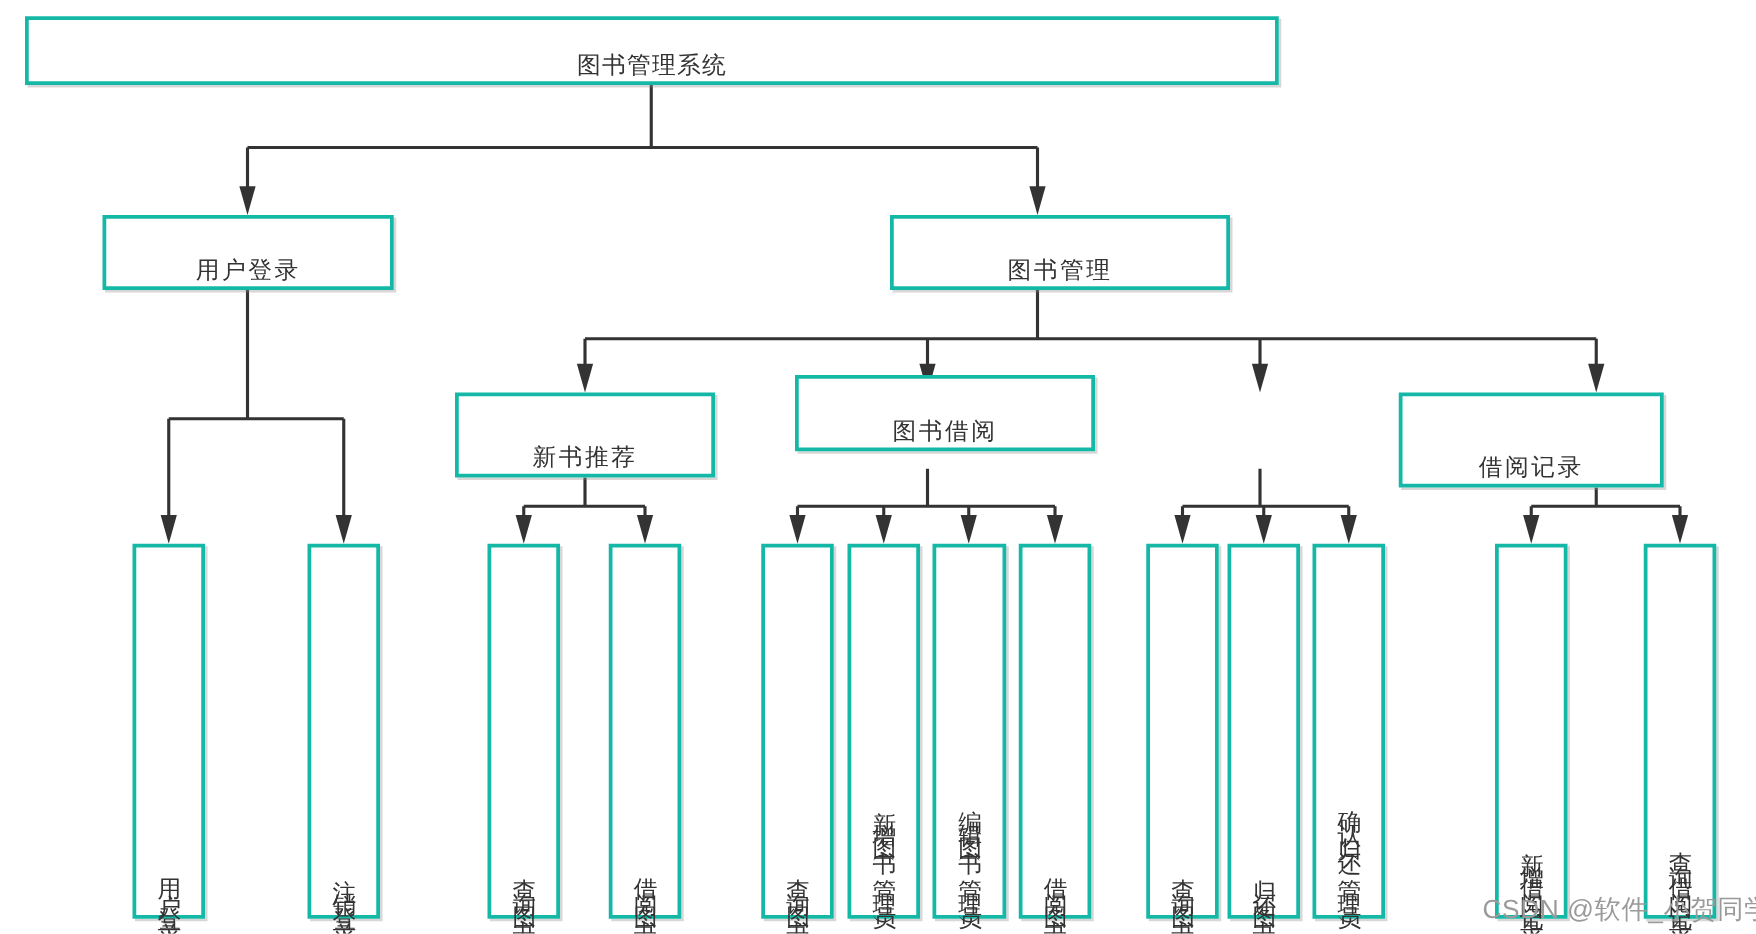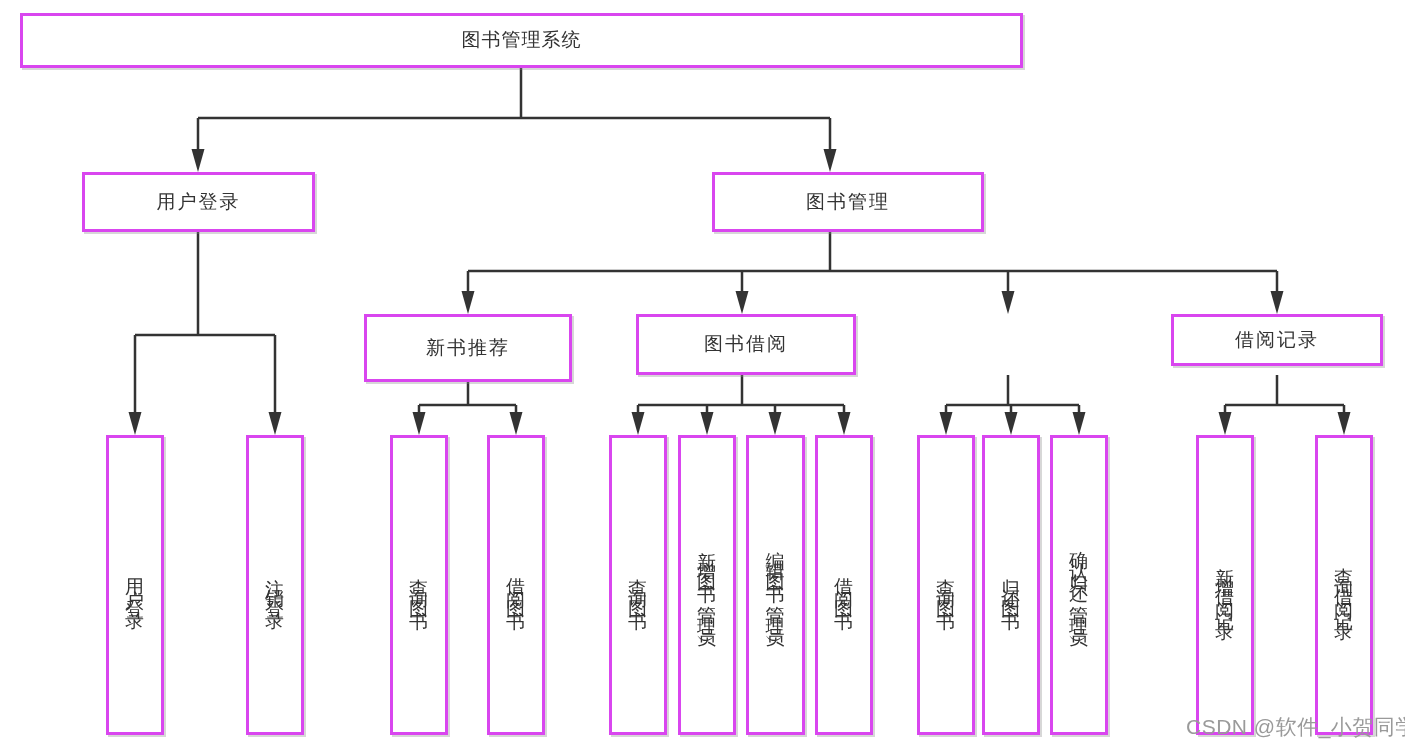--- a/index.html
+++ b/index.html
@@ -20,23 +20,23 @@
     position: absolute;
     left: 0;
     top: 0;
     width: 1405px;
     height: 747px;
   }
   .node {
     position: absolute;
     box-sizing: border-box;
     background: #ffffff;
-    border: 3px solid #d946ef;
+    border: 3px solid #14b8a6;
     display: flex;
-    align-items: center;
+    align-items: flex-end;
     justify-content: center;
     box-shadow: 2px 2px 0 rgba(140,140,140,0.35);
   }
   .node .label {
     color: #333333;
     font-size: 19px;
     letter-spacing: 2px;
     white-space: nowrap;
     line-height: 1.2;
   }
@@ -104,24 +104,24 @@
   <div class="node" style="left:82px;top:172px;width:233px;height:60px">
     <span class="label">用户登录</span>
   </div>
   <div class="node" style="left:712px;top:172px;width:272px;height:60px">
     <span class="label">图书管理</span>
   </div>
 
   <div class="node" style="left:364px;top:314px;width:208px;height:68px">
     <span class="label">新书推荐</span>
   </div>
-  <div class="node" style="left:636px;top:314px;width:220px;height:61px">
+  <div class="node" style="left:636px;top:300px;width:240px;height:61px">
     <span class="label">图书借阅</span>
   </div>
-  <div class="node" style="left:1171px;top:314px;width:212px;height:52px">
+  <div class="node" style="left:1119px;top:314px;width:212px;height:76px">
     <span class="label">借阅记录</span>
   </div>
 
   <div class="node v" style="left:106px;top:435px;width:58px;height:300px">
     <span class="label">用户登录</span>
   </div>
   <div class="node v" style="left:246px;top:435px;width:58px;height:300px">
     <span class="label">注销登录</span>
   </div>
 

